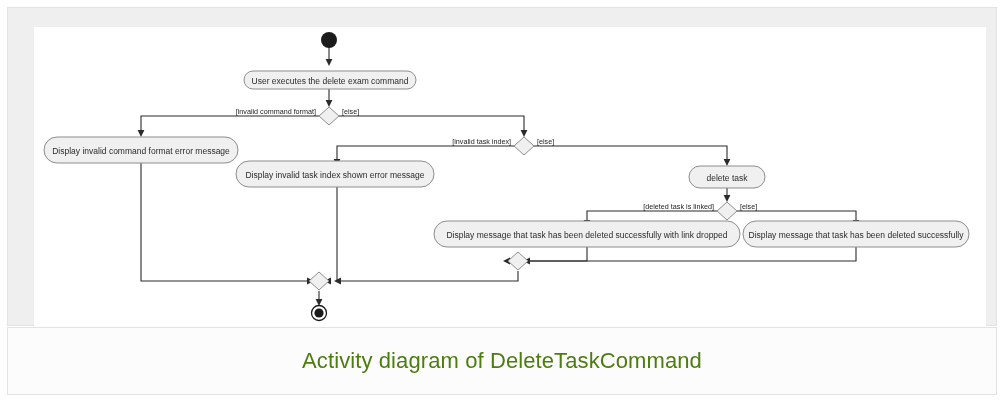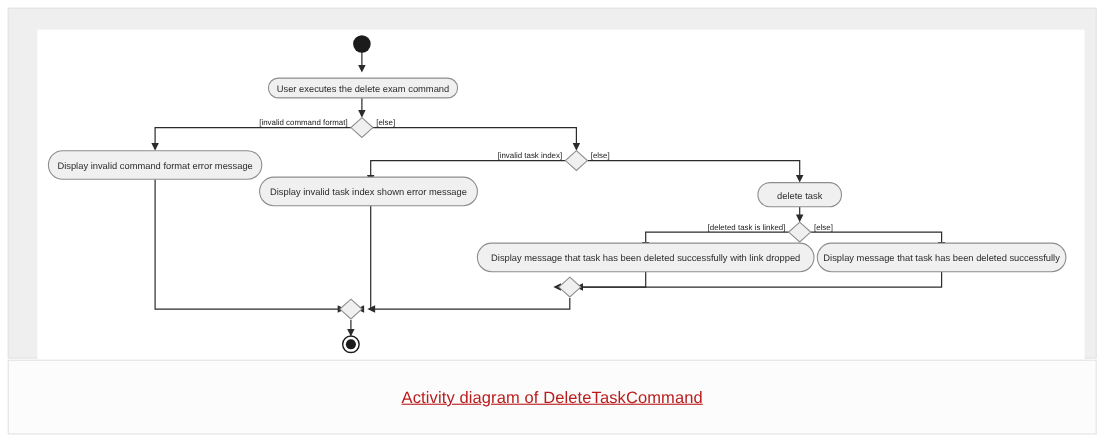--- a/index.html
+++ b/index.html
@@ -22,23 +22,22 @@
   }
   #svg-layer{position:absolute;left:0;top:0;width:952px;height:300px;}
 
   
   #caption-panel{
     position:absolute;left:7px;top:327px;width:990px;height:68px;
     background:#fcfcfc;border:1px solid #e3e3e3;box-sizing:border-box;
     display:flex;align-items:center;justify-content:center;
   }
   #caption-text{
-    font-size:15px;color:#b91c1c;letter-spacing:.1px;
+    font-size:22px;color:#4d7c0f;letter-spacing:.1px;
     font-family:"Liberation Sans","DejaVu Sans",sans-serif;
-    text-decoration:underline;
   }
 
   .node-label{
     font-size:8.5px;fill:#2b2b2b;
     font-family:"Liberation Sans","DejaVu Sans",sans-serif;
   }
   .guard-label{
     font-size:7.2px;fill:#1b1b1b;
     font-family:"Liberation Sans","DejaVu Sans",sans-serif;
   }

